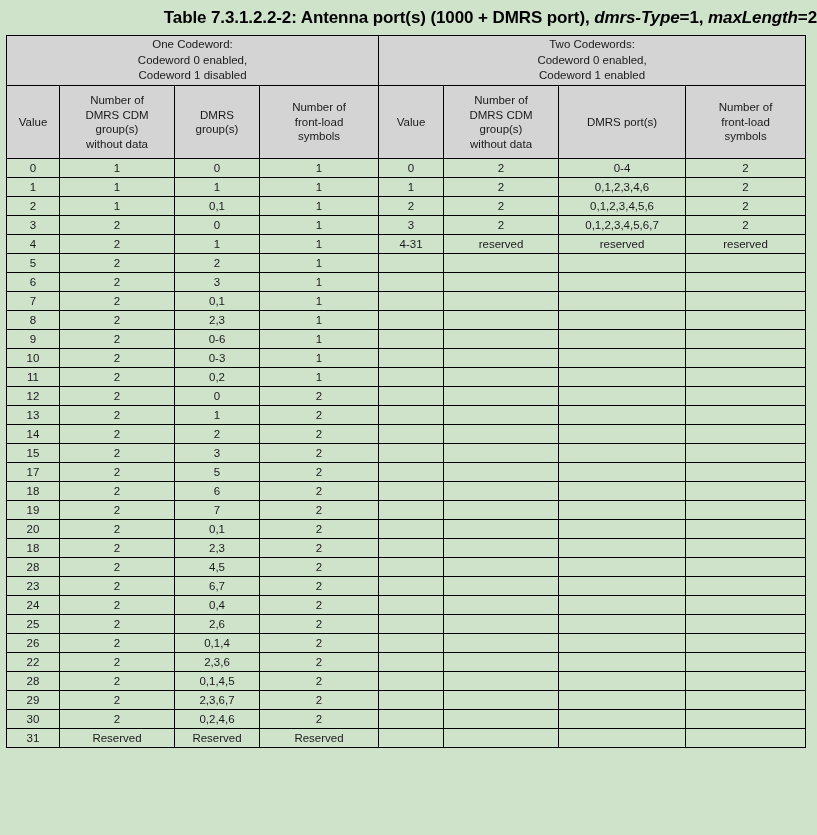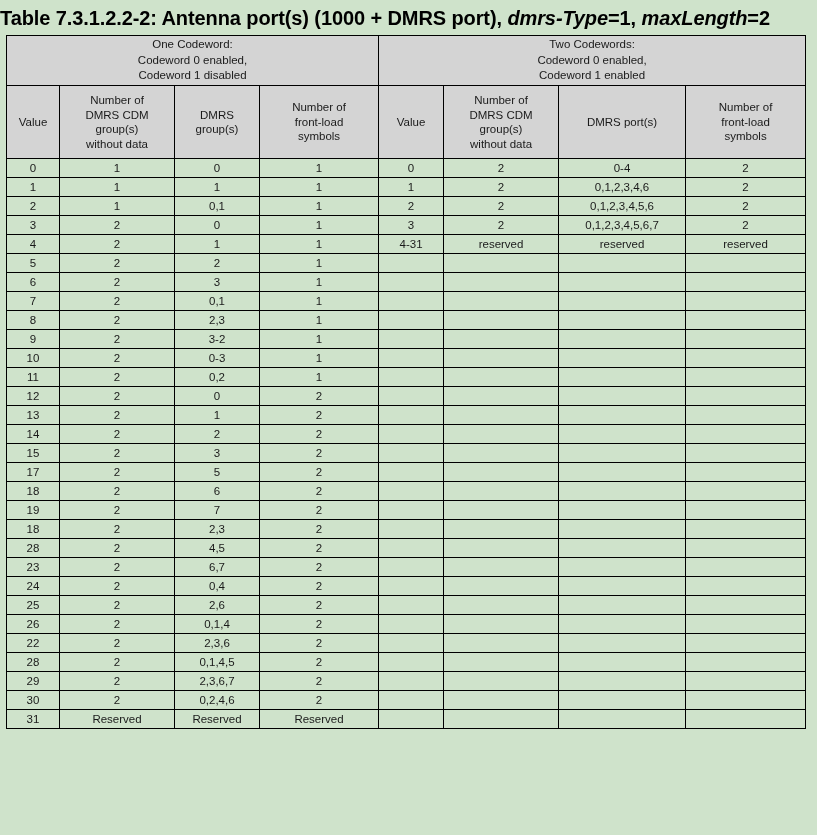--- a/index.html
+++ b/index.html
@@ -7,22 +7,22 @@
     padding: 0;
   }
   body {
     width: 817px;
     height: 835px;
     background: #cfe3cb;
     font-family: "Liberation Sans", sans-serif;
     overflow: hidden;
   }
   #page-title {
-    text-align: left;
-    font-size: 20px;
+    text-align: right;
+    font-size: 17px;
     font-weight: bold;
     color: #000000;
     padding-top: 8px;
     padding-bottom: 0;
     line-height: 20px;
     letter-spacing: -0.1px;
     white-space: nowrap;
   }
   #page-title .it {
     font-style: italic;
@@ -235,21 +235,21 @@
           <td class="cell">2,3</td>
           <td class="cell">1</td>
           <td class="empty"></td>
           <td class="empty"></td>
           <td class="empty"></td>
           <td class="empty"></td>
         </tr>
         <tr>
           <td class="cell">9</td>
           <td class="cell">2</td>
-          <td class="cell">3-2</td>
+          <td class="cell">0-6</td>
           <td class="cell">1</td>
           <td class="empty"></td>
           <td class="empty"></td>
           <td class="empty"></td>
           <td class="empty"></td>
         </tr>
         <tr>
           <td class="cell">10</td>
           <td class="cell">2</td>
           <td class="cell">0-3</td>
@@ -326,20 +326,30 @@
           <td class="cell">2</td>
           <td class="empty"></td>
           <td class="empty"></td>
           <td class="empty"></td>
           <td class="empty"></td>
         </tr>
         <tr>
           <td class="cell">19</td>
           <td class="cell">2</td>
           <td class="cell">7</td>
+          <td class="cell">2</td>
+          <td class="empty"></td>
+          <td class="empty"></td>
+          <td class="empty"></td>
+          <td class="empty"></td>
+        </tr>
+        <tr>
+          <td class="cell">20</td>
+          <td class="cell">2</td>
+          <td class="cell">0,1</td>
           <td class="cell">2</td>
           <td class="empty"></td>
           <td class="empty"></td>
           <td class="empty"></td>
           <td class="empty"></td>
         </tr>
         <tr>
           <td class="cell">18</td>
           <td class="cell">2</td>
           <td class="cell">2,3</td>

